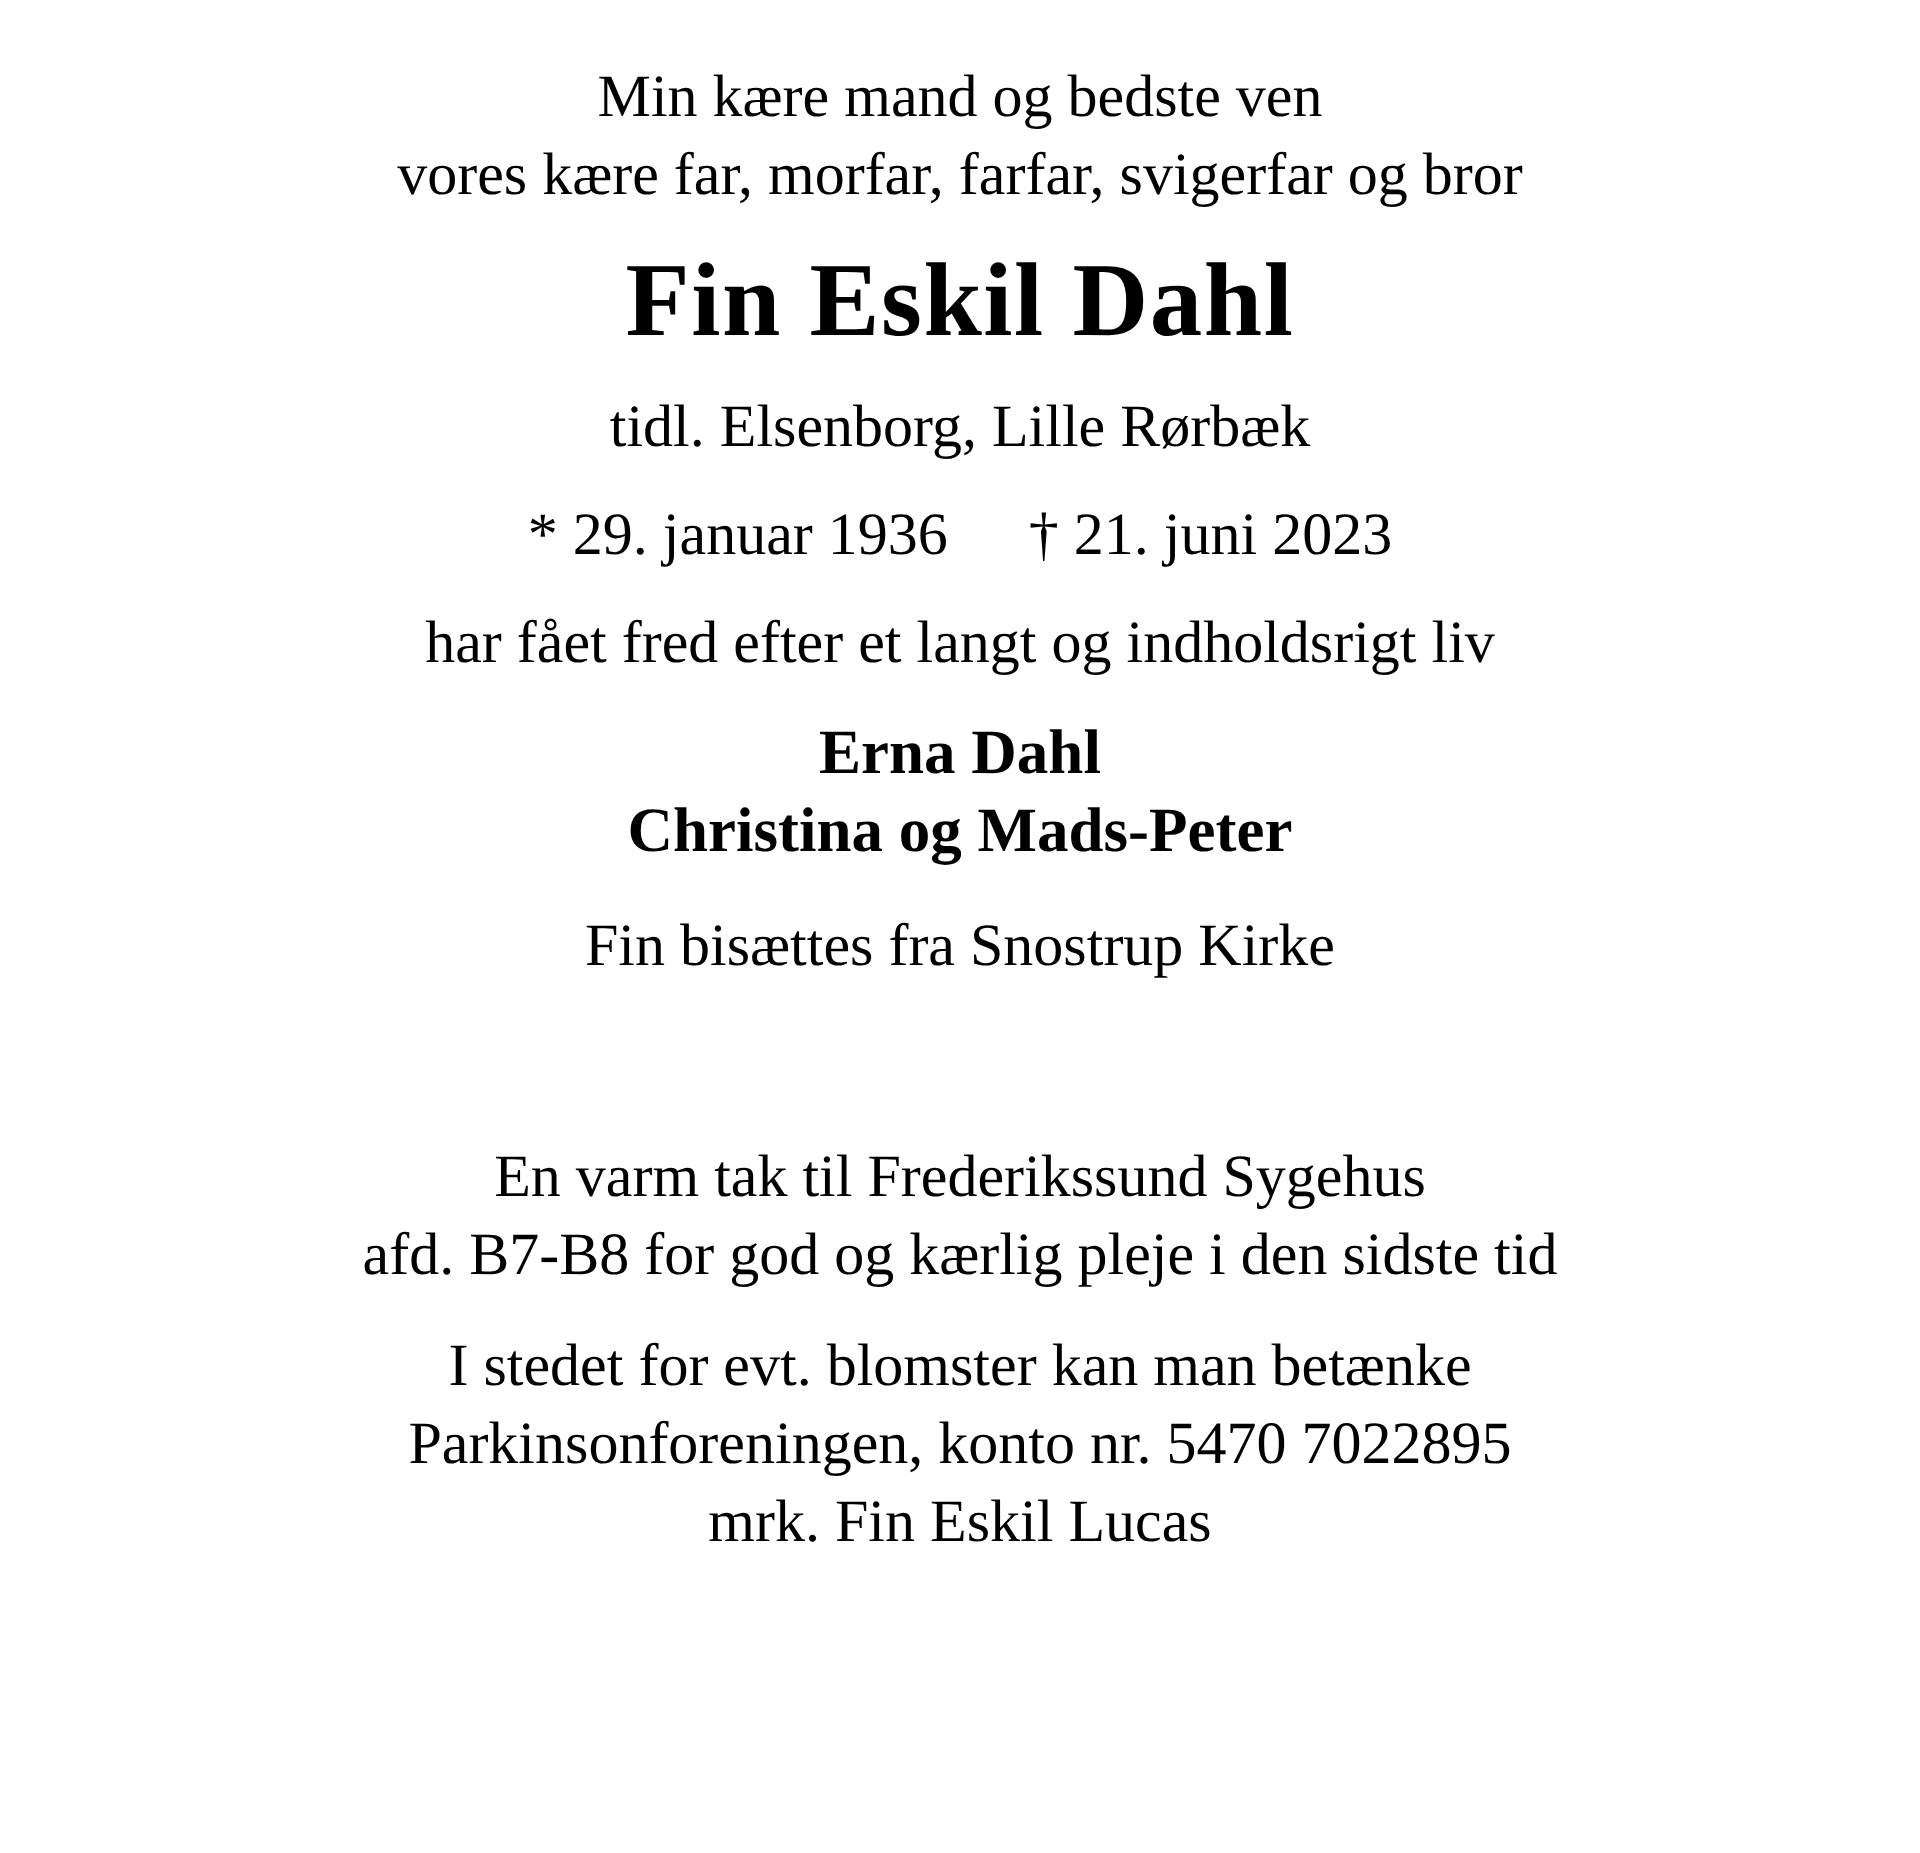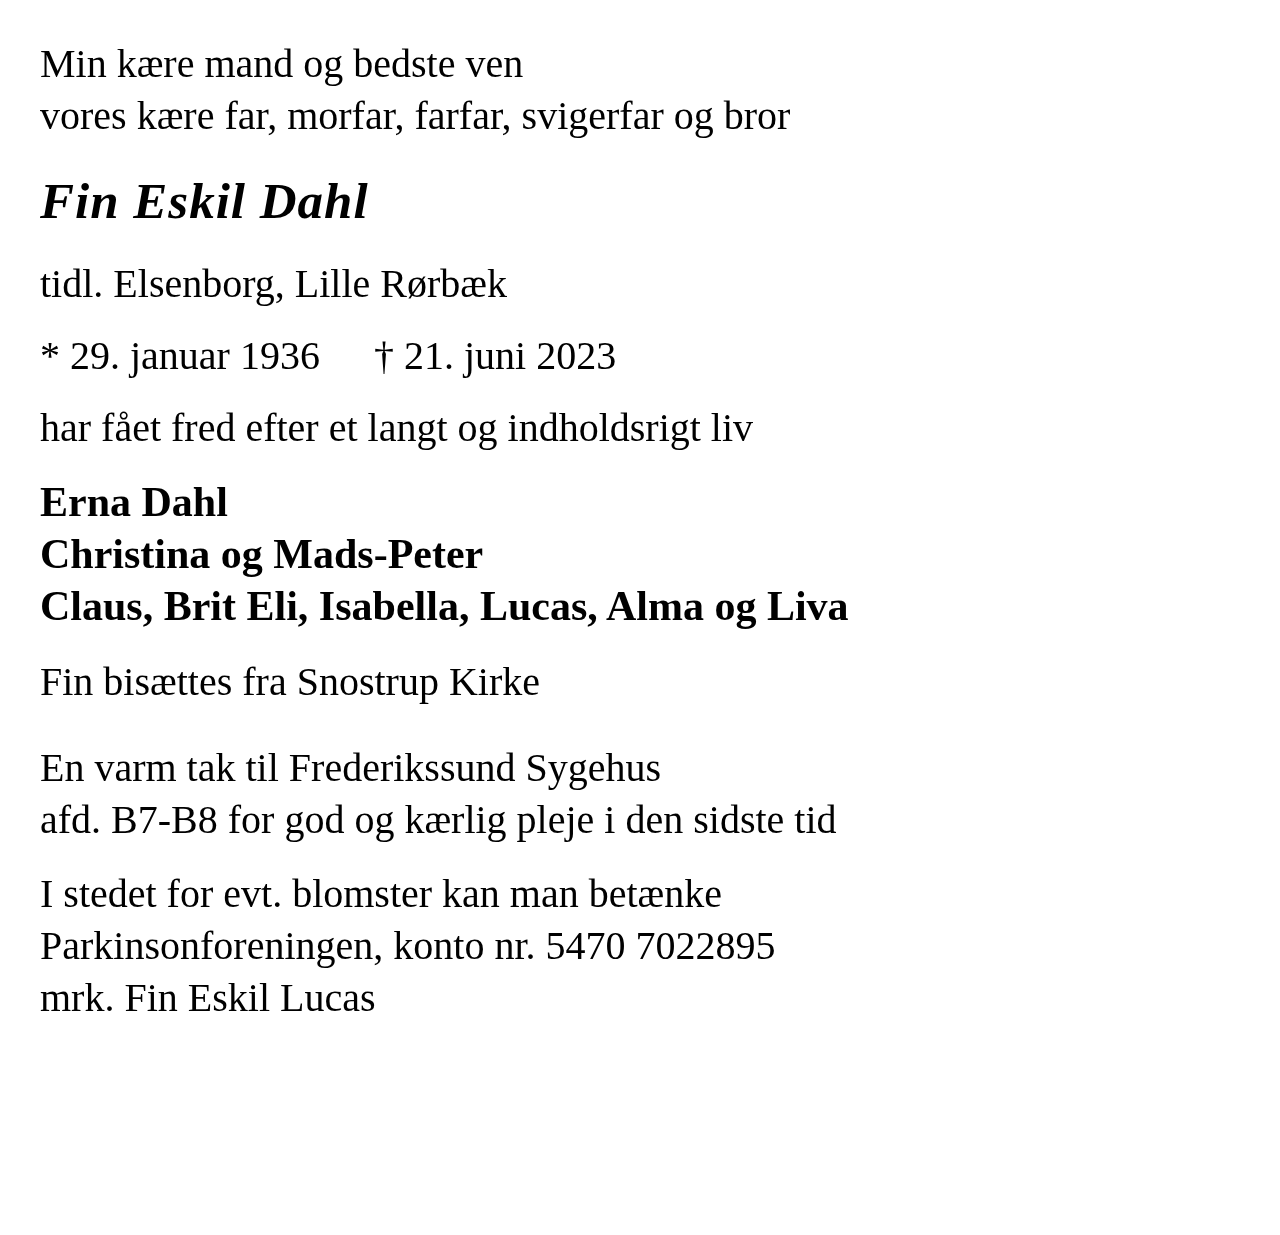--- a/index.html
+++ b/index.html
@@ -12,51 +12,50 @@
     height: 1235px;
     overflow: hidden;
     font-family: "Liberation Serif", "DejaVu Serif", serif;
     color: #000000;
   }
   .notice {
     width: 1280px;
     height: 1235px;
     box-sizing: border-box;
     padding: 38px 40px 40px 40px;
-    text-align: left;
+    text-align: center;
   }
   .line {
     font-size: 40px;
     line-height: 52px;
     white-space: nowrap;
   }
   .intro { margin: 0; }
   .deceased-name {
     margin: 22px 0 0 0;
-    font-size: 51px;
+    font-size: 70px;
     line-height: 74px;
     font-weight: bold;
     letter-spacing: 1px;
-    font-style: italic;
   }
   .residence { margin: 20px 0 0 0; }
   .dates { margin: 20px 0 0 0; }
   .dates .death-date { margin-left: 54px; }
   .peace { margin: 20px 0 0 0; }
   .memorial {
     margin: 20px 0 0 0;
     font-style: italic;
   }
   .family {
     margin: 22px 0 0 0;
     font-weight: bold;
   }
   .family .line { font-size: 42px; }
   .service { margin: 24px 0 0 0; }
-  .thanks { margin: 34px 0 0 0; }
+  .thanks { margin: 102px 0 0 0; }
   .donation { margin: 22px 0 0 0; }
 </style>
 </head>
 <body>
 
 <div class="notice">
 
   <div class="intro">
     <div class="line">Min kære mand og bedste ven</div>
     <div class="line">vores kære far, morfar, farfar, svigerfar og bror</div>
@@ -69,21 +68,20 @@
   <div class="dates line">
     <span>* 29. januar 1936</span><span class="death-date">† 21. juni 2023</span>
   </div>
 
   <div class="peace line">har fået fred efter et langt og indholdsrigt liv</div>
 
 
   <div class="family">
     <div class="line">Erna Dahl</div>
     <div class="line">Christina og Mads-Peter</div>
-    <div class="line">Claus, Brit Eli, Isabella, Lucas, Alma og Liva</div>
   </div>
 
   <div class="service">
     <div class="line">Fin bisættes fra Snostrup Kirke</div>
   </div>
 
   <div class="thanks">
     <div class="line">En varm tak til Frederikssund Sygehus</div>
     <div class="line">afd. B7-B8 for god og kærlig pleje i den sidste tid</div>
   </div>

